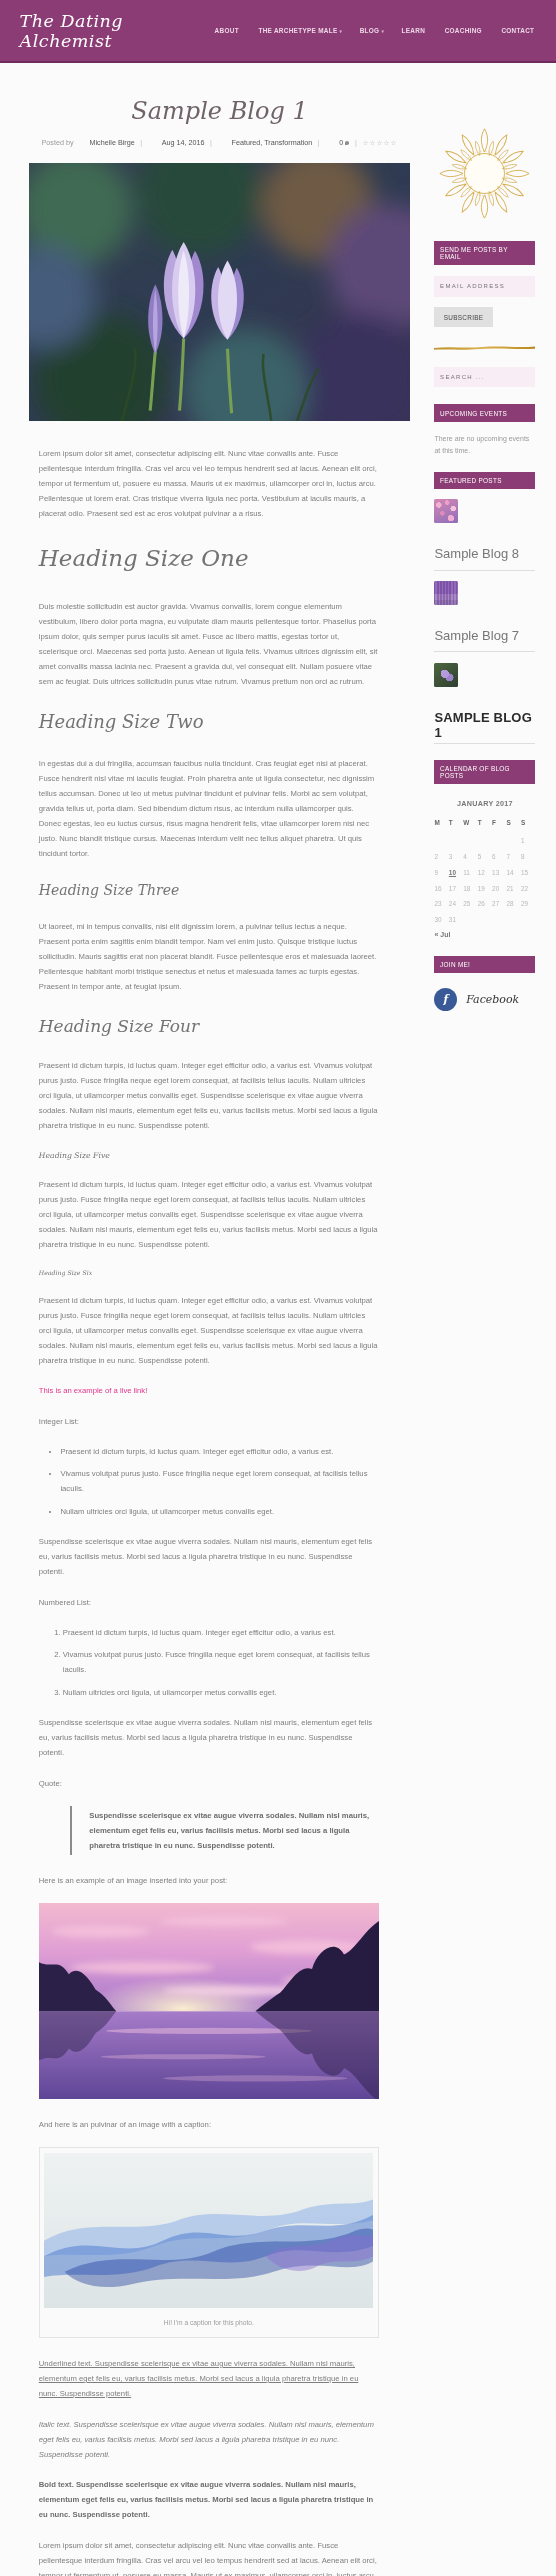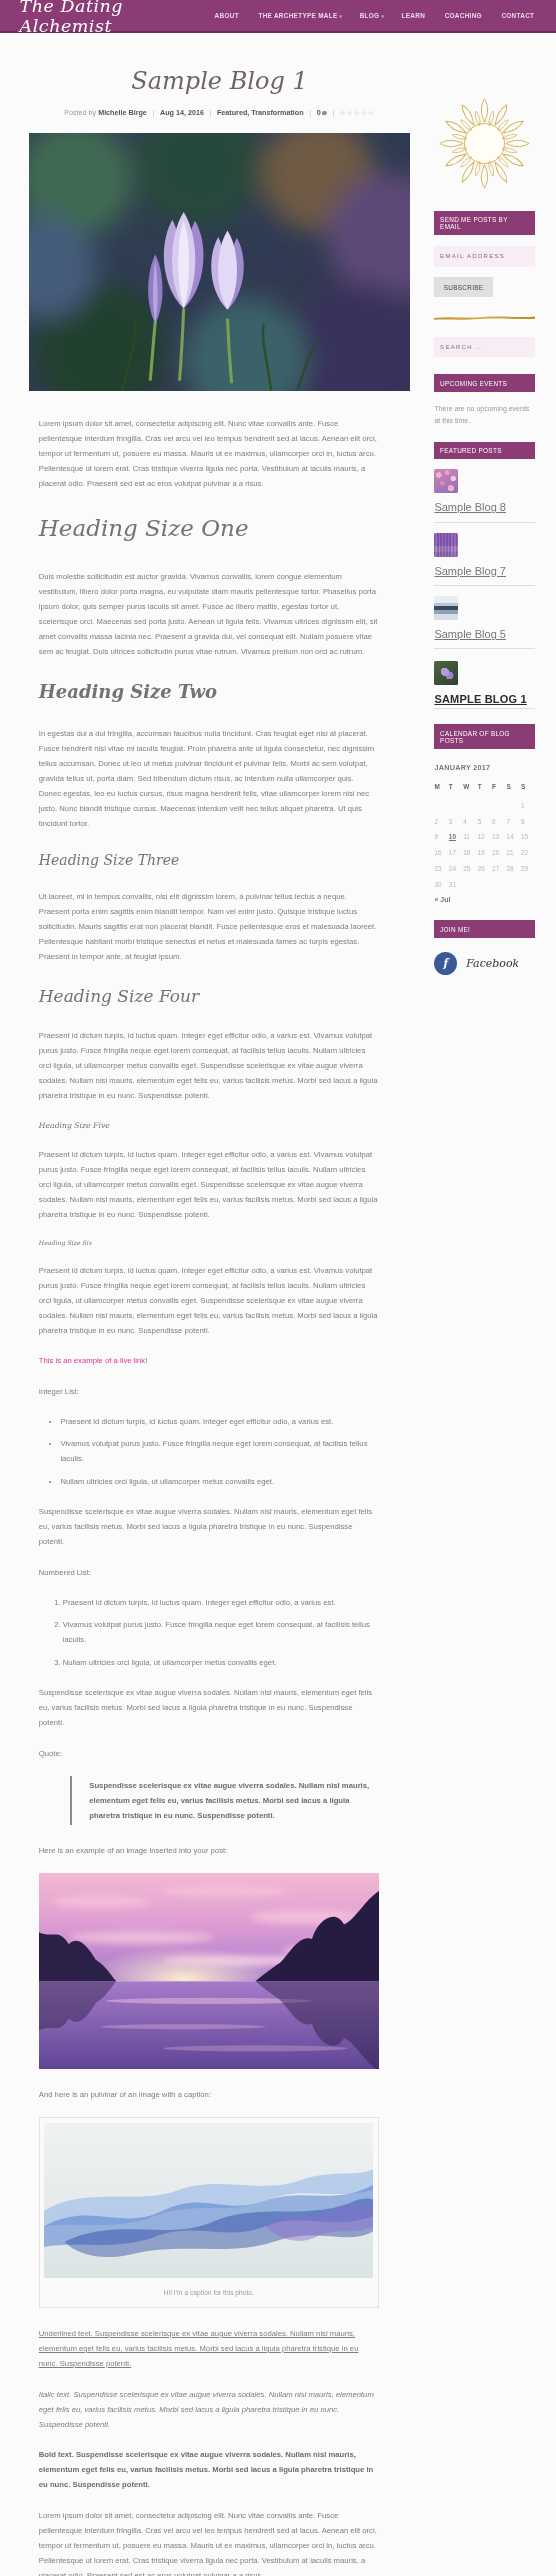--- a/index.html
+++ b/index.html
@@ -1,42 +1,42 @@
 <!DOCTYPE html>
 <html style="font-size:8.2px"><head>
 <meta charset="utf-8">
 <style>
   html,body{margin:0;padding:0;background:#fcfbfc;}
   body{width:556px;font-family:"Liberation Sans",sans-serif;color:#7e7e7e;}
   a{text-decoration:none;}
   
-  .site-header{height:33px;background:#8b3c75;display:flex;align-items:center;justify-content:space-between;
+  .site-header{height:63px;background:#8b3c75;display:flex;align-items:center;justify-content:space-between;
     padding:0 19.6px;box-sizing:border-box;border-bottom:2.1px solid rgba(60,10,45,.35);}
   .logo{font-family:"DejaVu Serif",serif;font-style:italic;font-size:17.5px;color:#fff;letter-spacing:0.5px;}
   .nav{display:flex;gap:17.5px;align-items:center;}
   .nav-item{font-size:6.4px;font-weight:bold;letter-spacing:0.3px;color:#eed7e7;cursor:pointer;white-space:nowrap;}
   .nav-item .caret{font-size:4.6px;margin-left:2.1px;opacity:.75;}
   
   .page{position:relative;padding-top:15.5px;}
   .main-col{margin-left:29px;width:381px;}
   .sidebar{position:absolute;top:64px;right:20.6px;width:101px;}
   
   .post-title{font-family:"DejaVu Serif",serif;font-style:italic;font-size:24px;color:#6f6369;text-align:center;margin:18.5px 0 0;font-weight:normal;}
   .post-meta{text-align:center;font-size:7.2px;color:#9a9a9a;margin-top:13.4px;}
-  .post-meta b{color:#555;font-weight:bold;}
+  .post-meta b{color:#555;font-weight:normal;margin-left:14px;}
   .post-meta .sep{margin:0 3.6px;color:#c2c2c2;}
   .post-meta .stars{color:#bdbdbd;font-size:6.7px;letter-spacing:1px;}
   .comment-bubble{display:inline-block;width:4.6px;height:4.1px;background:#8d8d8d;border-radius:50% 50% 50% 0;margin-left:1.5px;}
   .hero{display:block;width:381px;height:258px;margin:15.5px 0 0;}
   
   .post-body{padding:25px 32px 5.2px 9.8px;font-size:7.7px;line-height:1.95;}
   .post-body p{margin:0 0 15.5px;}
   .script{font-family:"DejaVu Serif",serif;font-style:italic;color:#737373;font-weight:normal;}
   .h1s{font-size:23px;margin:9.3px 0 17.5px;}
-  .h2s{font-size:18px;margin:7.2px 0 16.5px;font-weight:bold;}
+  .h2s{font-size:18px;margin:7.2px 0 16.5px;}
   .h3s{font-size:14px;margin:6.2px 0 15.5px;}
   .h4s{font-size:17px;margin:5.2px 0 14.4px;}
   .h5s{font-size:7.7px;margin:4.1px 0 13.4px;}
   .h6s{font-size:6.2px;margin:4.1px 0 13.4px;}
   .live-link{color:#e0338f;}
   .post-body ul{margin:0 0 15.5px;padding-left:21.6px;}
   .post-body ol{margin:0 0 15.5px;padding-left:24px;}
   .post-body li{margin-bottom:7.2px;}
   blockquote{margin:0 0 17.5px 31px;border-left:2.1px solid #8a8a8a;padding:2.1px 5.2px 2.1px 17.5px;font-weight:bold;color:#6d6d6d;}
   .inline-img{display:block;width:340px;height:196px;margin:3.1px 0 17.5px;}
@@ -50,25 +50,25 @@
   .sun{display:block;margin:0 auto 20.6px;}
   .widget-bar{background:#8b3c75;color:#fff;font-size:6.4px;letter-spacing:0.3px;padding:5.2px 5.7px;box-sizing:border-box;}
   .side-input{background:#f8ecf5;border:none;width:101px;box-sizing:border-box;padding:7.2px 5.7px;
     font-family:"Liberation Sans",sans-serif;font-size:6px;letter-spacing:1.3px;color:#666;}
   .mt22{margin-top:11.3px;} .mt30{margin-top:15.5px;} .mt34{margin-top:17.5px;}
   .subscribe{margin-top:10.3px;background:#e0e0e0;color:#444;font-size:6.4px;letter-spacing:0.3px;padding:6.7px 9.3px;border:none;cursor:pointer;}
   .gold-divider{display:block;margin:17.5px 0 16.5px;}
   .events-text{font-size:7px;line-height:1.65;color:#9a9a9a;margin-top:11.3px;}
   .feat-item{padding:10.3px 0 8.2px;border-bottom:0.5px solid #ddd;cursor:pointer;}
   .feat-thumb{width:24px;height:24px;border-radius:1.5px;}
-  .feat-title{margin-top:8px;font-size:11px;color:#777;text-decoration:underline;}
+  .feat-title{margin-top:23px;font-size:13px;color:#777;}
   .feat-current{padding:11.3px 0 3.1px;cursor:default;}
   .feat-current .feat-title{font-weight:bold;color:#2b2b2b;letter-spacing:0.2px;}
   .cal{margin-top:14.4px;}
-  .cal-month{text-align:left;font-weight:bold;color:#777;font-size:7.2px;letter-spacing:0.3px;}
+  .cal-month{text-align:center;font-weight:bold;color:#777;font-size:7.2px;letter-spacing:0.3px;}
   .cal-grid{display:grid;grid-template-columns:repeat(7,1fr);row-gap:8.8px;margin-top:11.3px;font-size:6.4px;color:#b9b9b9;}
   .cal-grid .wd{font-weight:bold;color:#666;}
   .cal-link{color:#777;font-weight:bold;text-decoration:underline;cursor:pointer;}
   .cal-prev{margin-top:8.2px;font-size:7px;font-weight:bold;color:#777;cursor:pointer;}
   .fb-row{display:flex;align-items:center;gap:8.8px;margin-top:14.4px;cursor:pointer;}
   .fb-circle{width:23px;height:23px;border-radius:50%;background:#3a5a97;color:#fff;font-size:10.8px;font-weight:bold;
     display:flex;align-items:center;justify-content:center;font-family:"DejaVu Serif",serif;font-style:italic;}
   .fb-label{font-family:"DejaVu Serif",serif;font-style:italic;font-size:11px;color:#333;}
   
   .thumb-lilac{background:
@@ -369,24 +369,20 @@
         <div class="feat-item">
           <div class="feat-thumb thumb-blossom"></div>
           <div class="feat-title">Sample Blog 8</div>
         </div>
 
         <div class="feat-item">
           <div class="feat-thumb thumb-lavender"></div>
           <div class="feat-title">Sample Blog 7</div>
         </div>
 
-        <div class="feat-item">
-          <div class="feat-thumb thumb-misty"></div>
-          <div class="feat-title">Sample Blog 5</div>
-        </div>
 
       </div>
     <div class="feat-item feat-current">
       <div class="feat-thumb thumb-crocus"></div>
       <div class="feat-title">SAMPLE BLOG 1</div>
     </div>
 
     <div class="widget-bar mt30">CALENDAR OF BLOG POSTS</div>
     <div class="cal">
       <div class="cal-month">JANUARY 2017</div>

